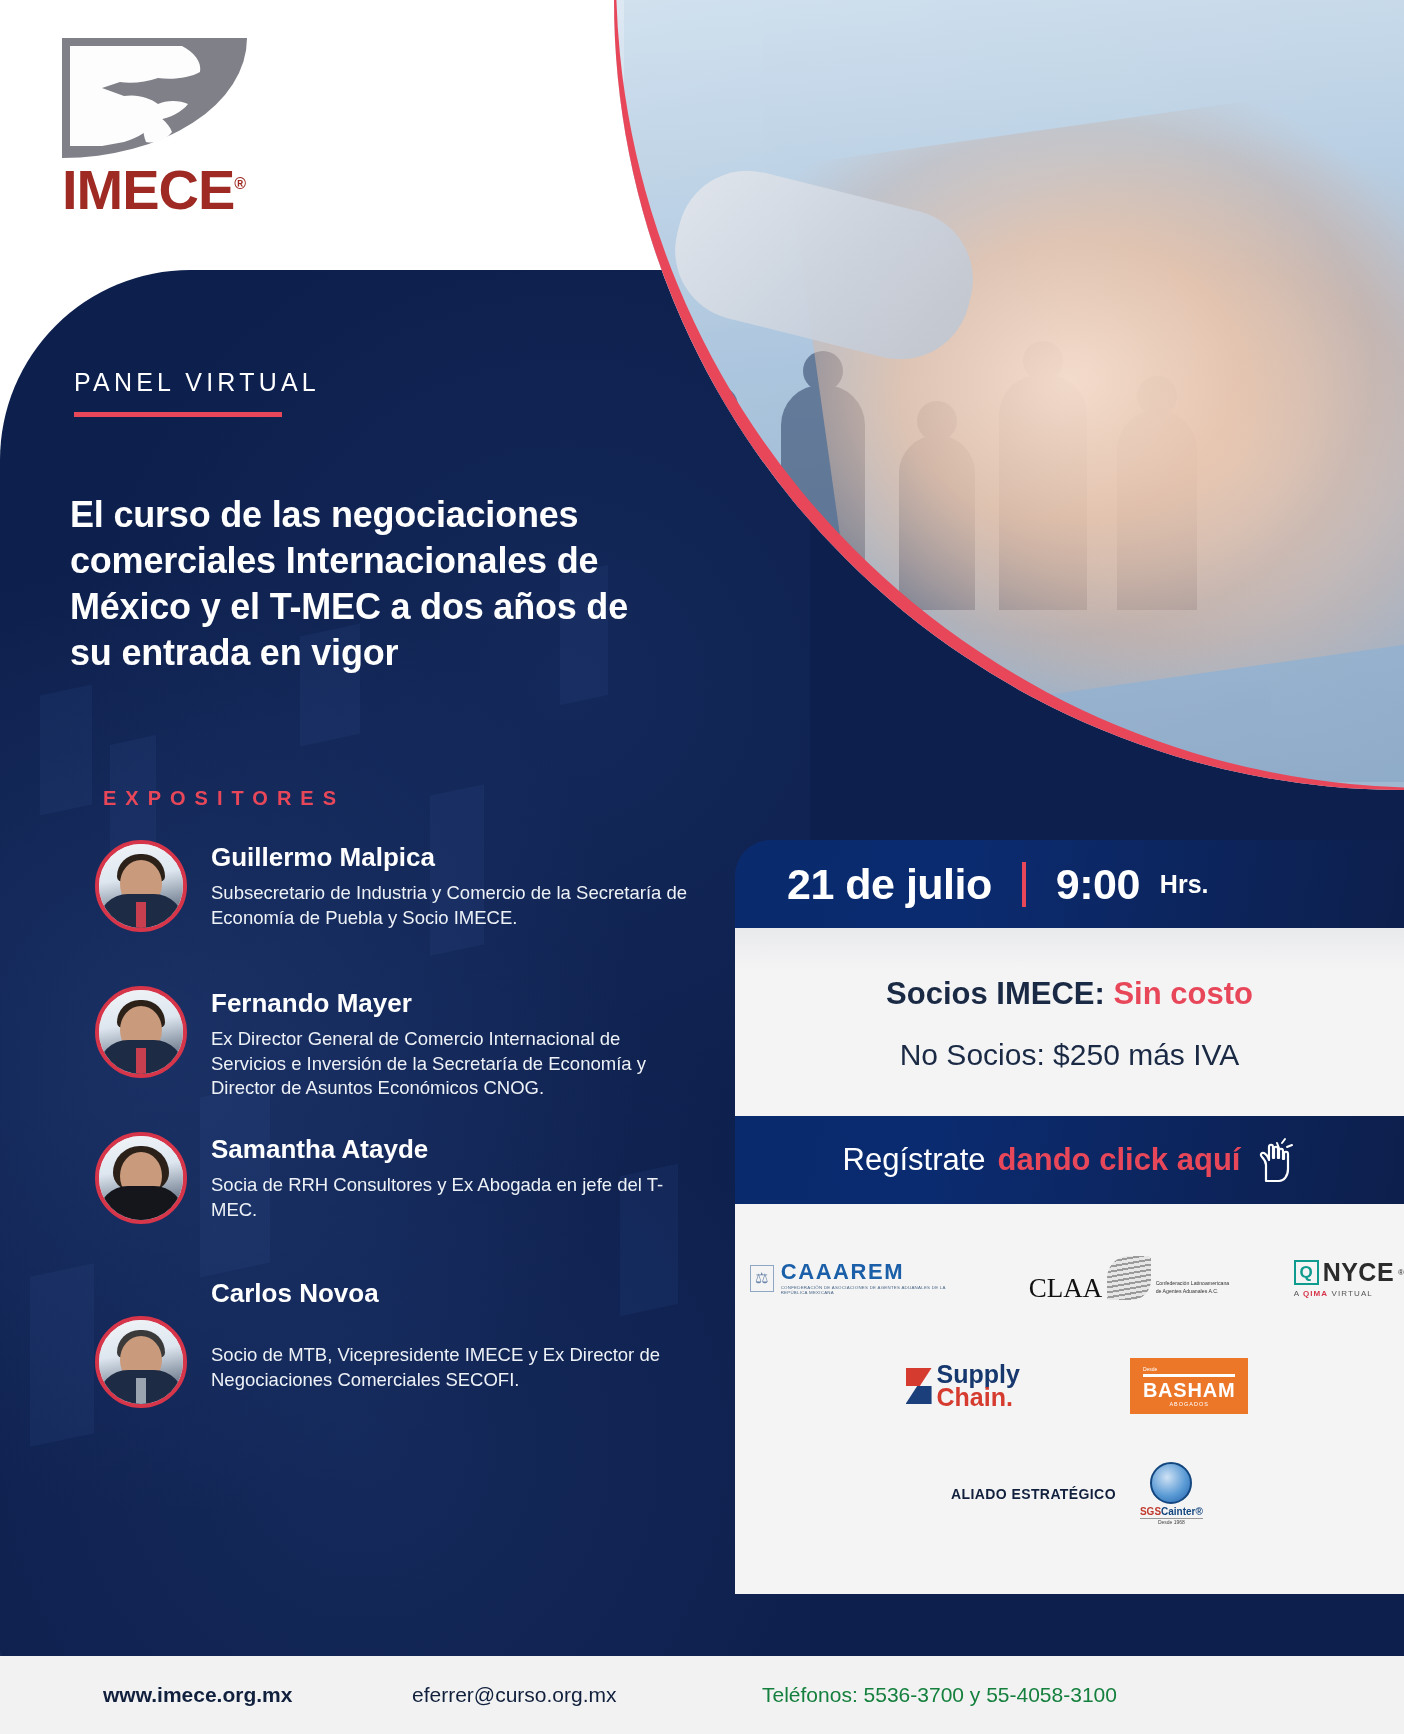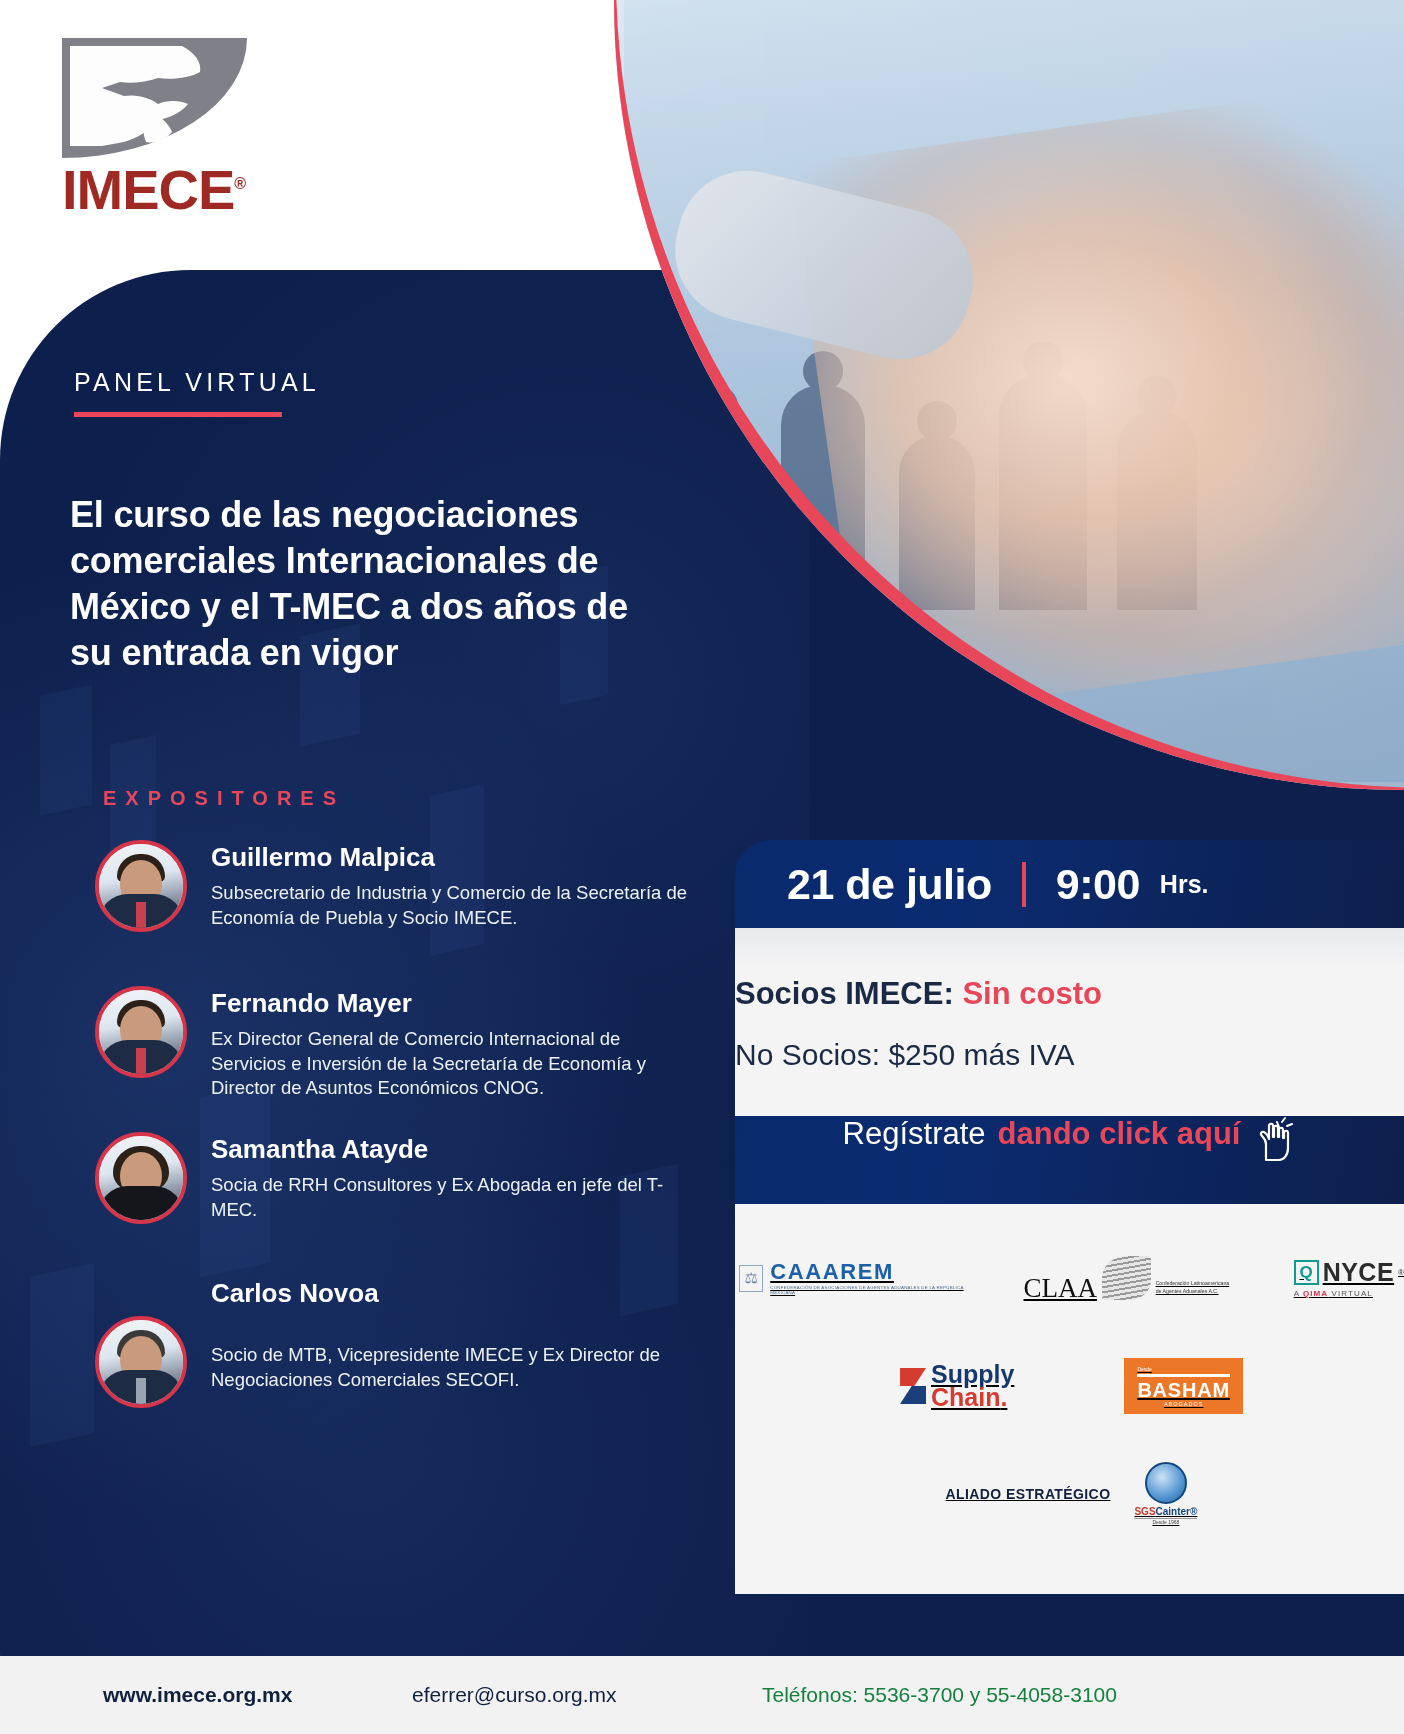--- a/index.html
+++ b/index.html
@@ -143,35 +143,35 @@
     border-top-left-radius:36px;
     height:88px; display:flex; align-items:center; padding-left:52px; gap:0;
   }
   .date-text { color:#fff; font-size:43px; font-weight:bold; letter-spacing:-0.5px; }
   .date-sep { width:4px; height:45px; background:#e8475a; margin:0 30px; }
   .time-text { color:#fff; font-size:43px; font-weight:bold; letter-spacing:-0.5px; }
   .time-unit { color:#fff; font-size:25px; font-weight:bold; margin-left:20px; }
 
   .price-panel {
     background:linear-gradient(180deg,#e9eaec 0%,#f4f4f5 22%,#f4f4f5 100%);
-    padding:48px 0 44px 0; 
+    padding:48px 0 44px 0; text-align:center;
   }
   .price-line1 { font-size:31px; font-weight:bold; color:#1b2a44; margin-bottom:26px; }
   .price-line1 .free { color:#e8475a; }
   .price-line2 { font-size:30px; font-weight:400; color:#1b2a44; }
 
   .cta-band {
     background:linear-gradient(100deg,#0a2a6e 0%,#0b2b70 30%,#0d1f4c 100%);
-    height:88px; display:flex; align-items:flex-start; justify-content:center; gap:12px;
+    height:88px; display:flex; align-items:center; justify-content:center; gap:12px;
   }
   .cta-plain { color:#ffffff; font-size:31px; font-weight:400; }
   .cta-strong { color:#e8475a; font-size:31px; font-weight:bold; }
   .cta-hand { width:44px; height:46px; position:relative; }
 
-  .sponsors { background:#f4f4f5; padding:52px 0 40px 4px; height:390px; position:relative;text-decoration:underline; }
+  .sponsors { background:#f4f4f5; padding:52px 0 40px 15px; height:390px; position:relative; }
   .sponsor-row { display:flex; align-items:center; justify-content:center; }
   .sponsor-row.r1 { gap:58px; margin-bottom:58px; }
   .sponsor-row.r2 { gap:110px; margin-bottom:48px; }
   .sponsor-row.r3 { gap:24px; }
 
   
   .lg-caaarem { display:flex; align-items:center; gap:7px; }
   .lg-caaarem .emblem { width:27px; height:27px; border:1.5px solid #8fa6c4; position:relative; }
   .lg-caaarem .emblem::after {
     content:"⚖"; position:absolute; left:50%; top:50%; transform:translate(-50%,-50%);

